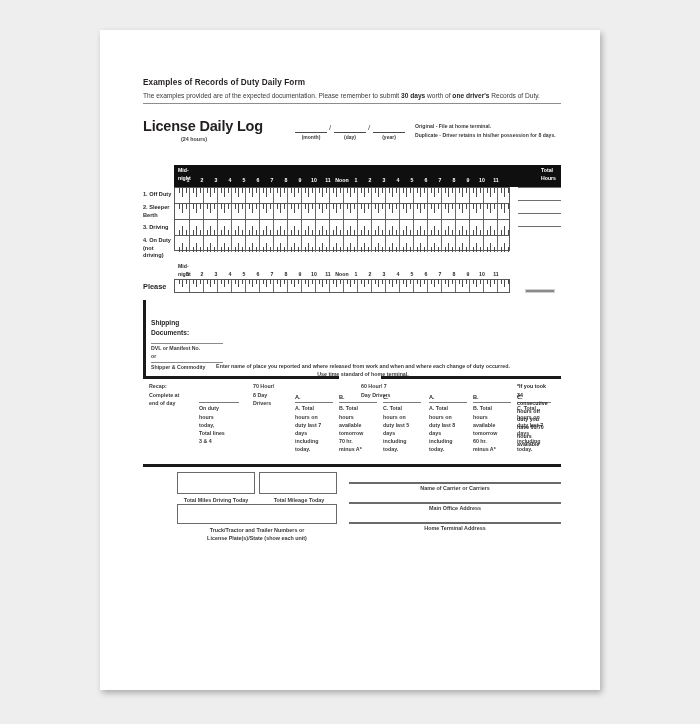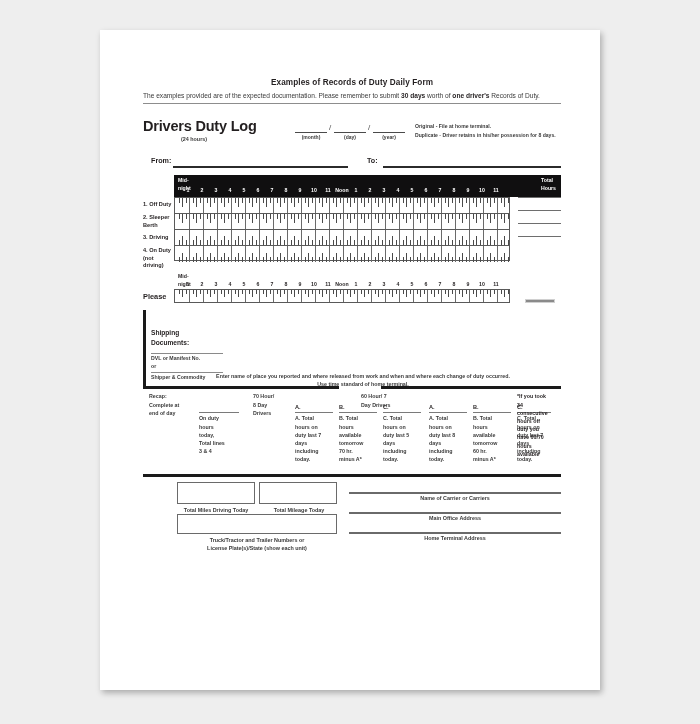--- a/index.html
+++ b/index.html
@@ -15,21 +15,21 @@
     left: 100px; top: 30px;
     width: 500px; height: 660px;
     background: #ffffff;
     box-shadow: 2px 3px 6px rgba(0,0,0,0.28);
   }
   .doc { position: absolute; left: 43px; top: 48px; width: 418px; }
 
   
   .intro-title {
     font-size: 8.2px; font-weight: bold; color: #231f20;
-    letter-spacing: .1px; margin-bottom: 4px; text-align: center;
+    letter-spacing: .1px; margin-bottom: 4px;
   }
   .intro-body { font-size: 6.6px; color: #3a3a3a; line-height: 9.4px; }
   .intro-body b { color: #231f20; }
   .intro-rule { height: 1px; background: #8d8d8d; margin-top: 3px; }
 
   
   .loghead { position: relative; height: 42px; margin-top: 14px; }
   .ddl-title {
     position: absolute; left: 0; top: 0;
     font-size: 14.5px; font-weight: bold; color: #231f20; letter-spacing: -.2px;
@@ -127,46 +127,40 @@
 
     <div>
       <div class="intro-title">Examples of Records of Duty Daily Form</div>
       <div class="intro-body">
         <span>The examples provided are of the expected documentation. Please remember to submit </span><b>30 days</b><span> worth of </span><b>one driver's</b><span> Records of Duty.</span>
       </div>
       <div class="intro-rule"></div>
     </div>
 
     <div class="loghead">
-      <div class="ddl-title">Drivers Duty Log</div>
+      <div class="ddl-title">License Daily Log</div>
       <div class="ddl-sub">(24 hours)</div>
 
       <div class="dateblk">
         <div class="dseg" style="left:0;width:32px;"></div>
         <div class="slash" style="left:34px;">/</div>
         <div class="dseg" style="left:39px;width:32px;"></div>
         <div class="slash" style="left:73px;">/</div>
         <div class="dseg" style="left:78px;width:32px;"></div>
         <div class="dlab" style="left:0;width:32px;">(month)</div>
         <div class="dlab" style="left:39px;width:32px;">(day)</div>
         <div class="dlab" style="left:78px;width:32px;">(year)</div>
       </div>
 
       <div class="origdup">
         <div>Original - File at home terminal.</div>
         <div>Duplicate - Driver retains in his/her possession for 8 days.</div>
       </div>
     </div>
 
-    <div class="fromto">
-      <div class="ft-lab" style="left:8px;">From:</div>
-      <div class="ft-line" style="left:30px;width:175px;"></div>
-      <div class="ft-lab" style="left:224px;">To:</div>
-      <div class="ft-line" style="left:240px;width:178px;"></div>
-    </div>
 
     <div class="gridwrap">
       <div class="gridhdr">
         <div class="hdr-mid">Mid-<br>night</div>
         <div class="hdr-tot">Total<br>Hours</div>
         <div id="gridHourLabels">
             <div class="hnum" style="left: 6px; width: 16px;">1</div>
             <div class="hnum" style="left: 20px; width: 16px;">2</div>
             <div class="hnum" style="left: 34px; width: 16px;">3</div>
             <div class="hnum" style="left: 48px; width: 16px;">4</div>

